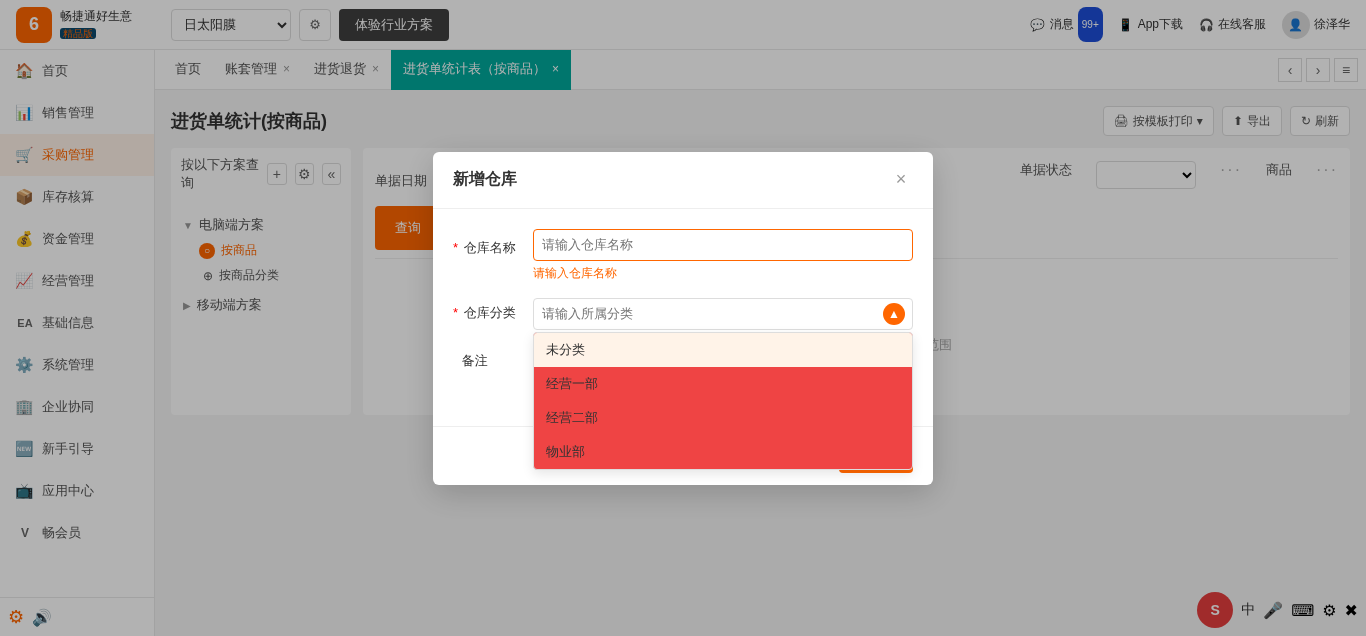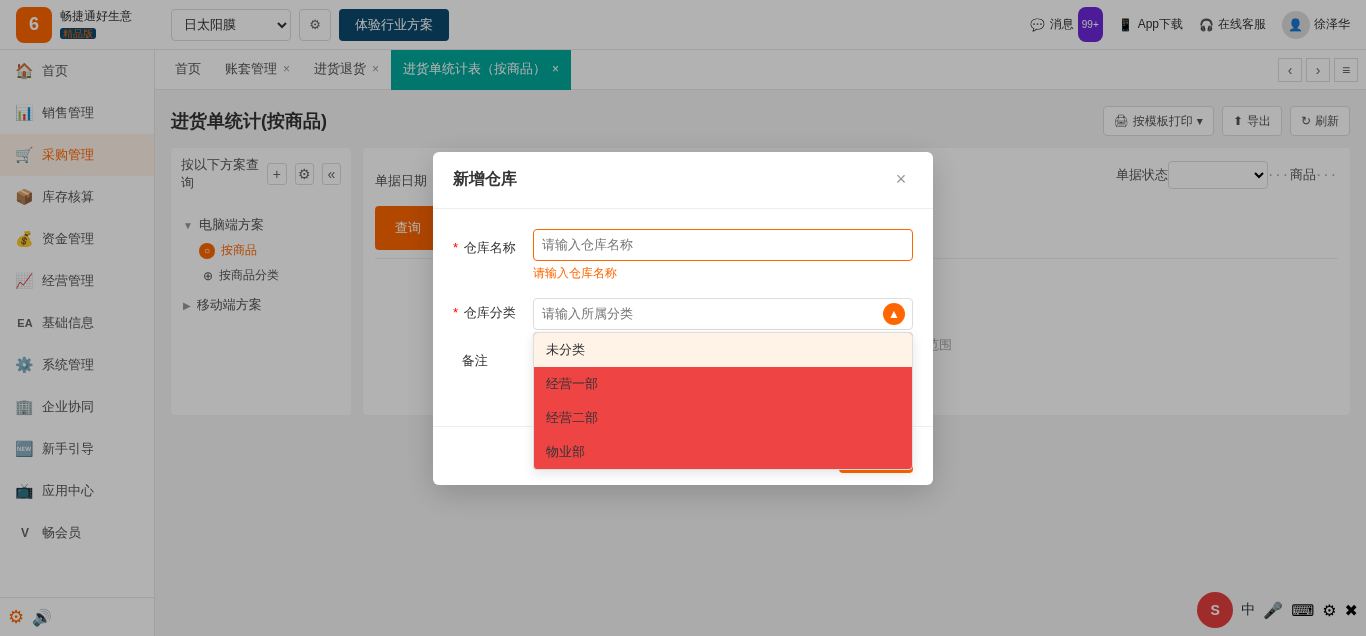--- a/index.html
+++ b/index.html
@@ -52,41 +52,41 @@
     .gear-btn {
       width: 32px; height: 32px;
       border: 1px solid #ddd;
       border-radius: 4px;
       background: #fff;
       display: flex; align-items: center; justify-content: center;
       cursor: pointer; color: #666;
     }
     .trial-btn {
       height: 32px;
-      background: #0c4a6e;
+      background: #404040;
       color: #fff;
       border: none;
       border-radius: 4px;
       padding: 0 16px;
       cursor: pointer;
       font-size: 13px;
     }
 
     .header-right {
       display: flex;
       align-items: center;
       gap: 16px;
       margin-left: auto;
     }
     .header-icon-item {
       display: flex; align-items: center; gap: 4px;
       cursor: pointer; color: #333; font-size: 12px;
     }
     .badge-99 {
-      background: #6d28d9;
+      background: #1d4ed8;
       color: #fff;
       font-size: 10px;
       border-radius: 8px;
       padding: 12px 4px;
       min-width: 18px;
       text-align: center;
     }
     .user-avatar {
       width: 28px; height: 28px;
       border-radius: 50%;
@@ -451,22 +451,22 @@
     }
     .right-panel-header {
       display: flex;
       align-items: center;
       justify-content: space-between;
       margin-bottom: 8px;
     }
 
     .status-filter-row {
       display: flex;
-      align-items: center;
-      gap: 0;
+      align-items: flex-start;
+      gap: 24px;
     }
     .status-label { font-size: 13px; color: #555; }
     .status-select {
       height: 28px;
       border: 1px solid #ddd;
       border-radius: 4px;
       padding: 0 8px;
       background: #fff;
       font-size: 12px;
       min-width: 100px;

